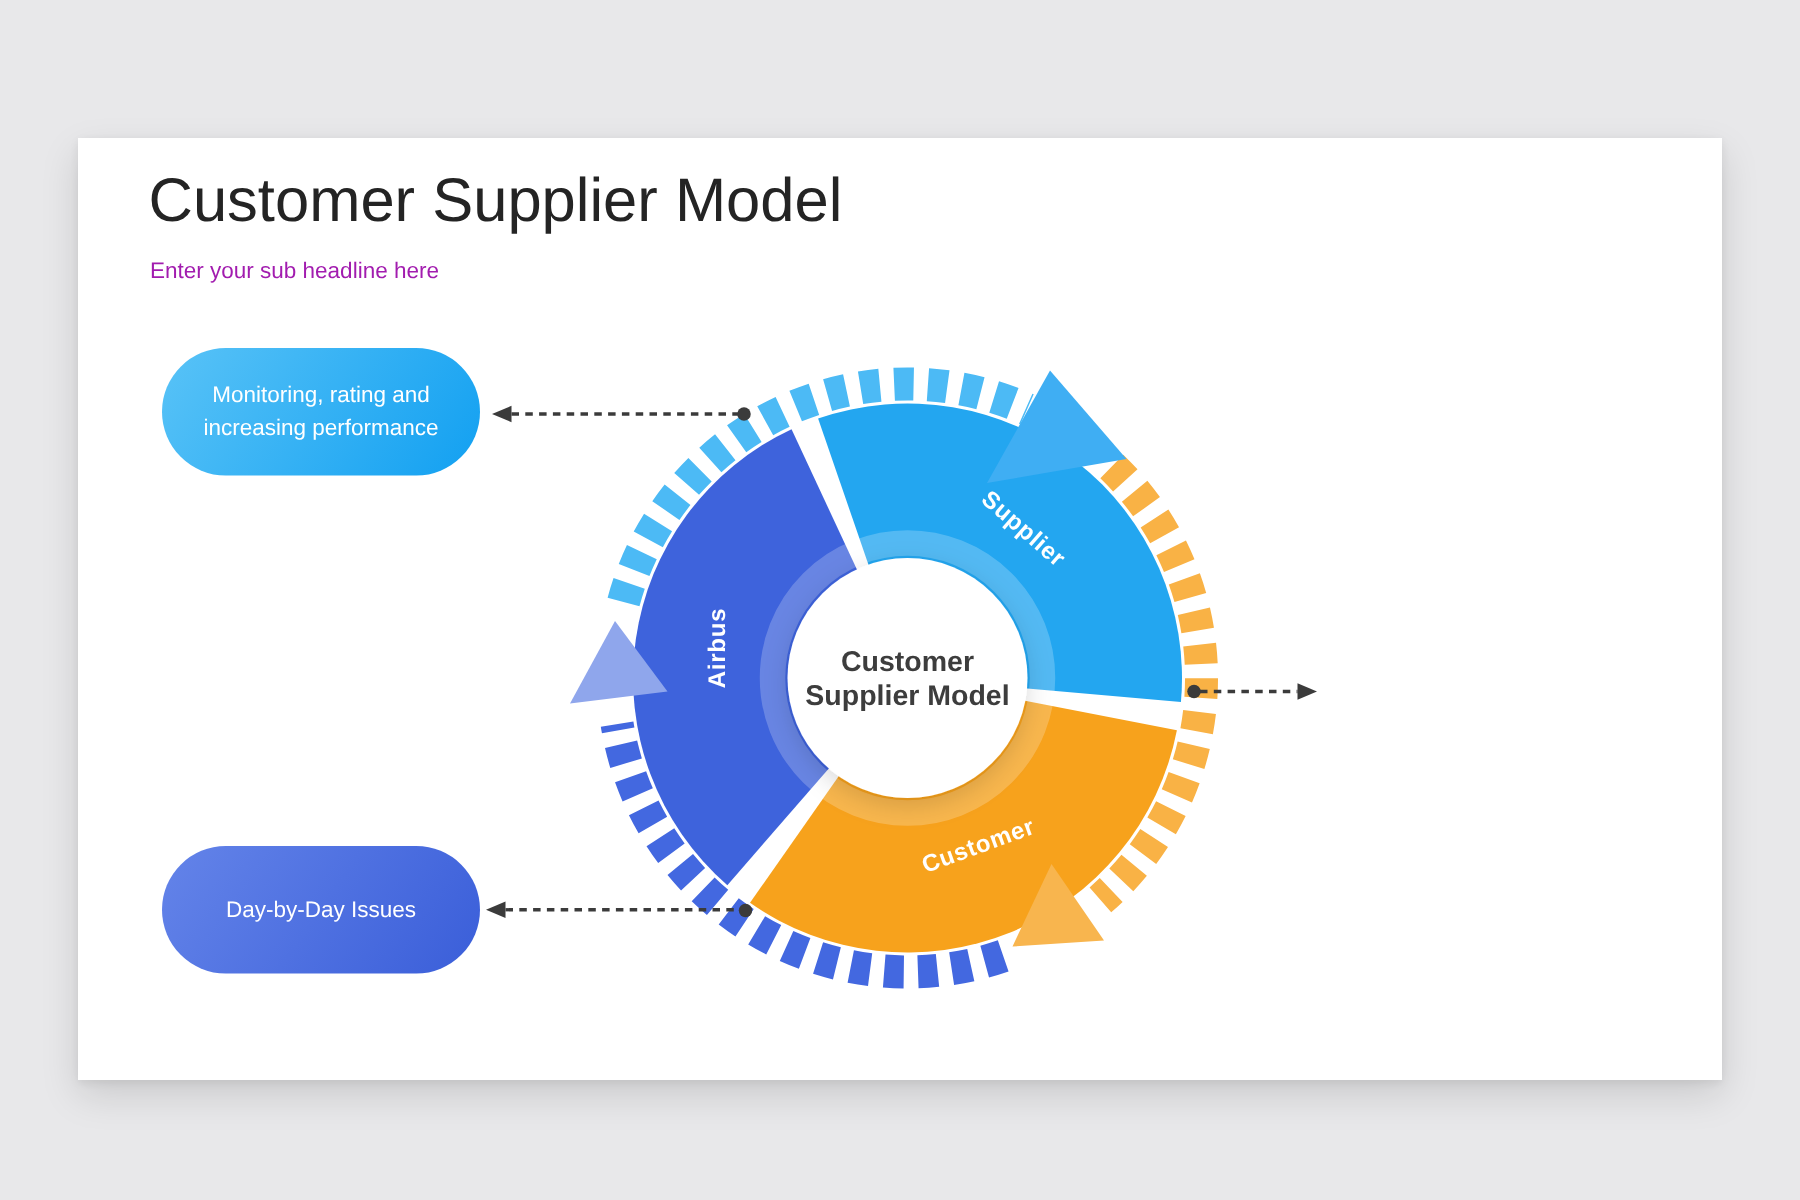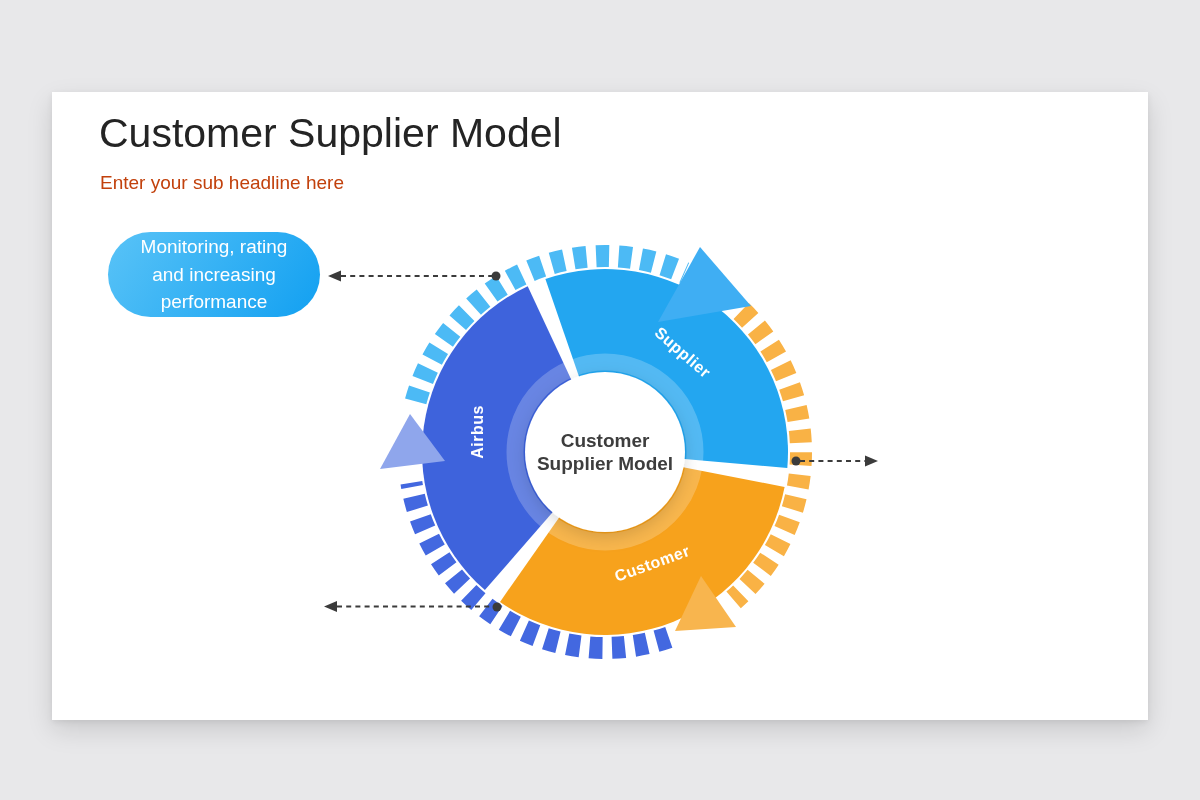--- a/index.html
+++ b/index.html
@@ -22,39 +22,39 @@
     position: absolute;
     left: 47px; top: 18px;
     font-size: 41px;
     font-weight: 500;
     color: #242424;
     letter-spacing: 0px;
   }
   .slide-subtitle {
     position: absolute;
     left: 48px; top: 80px;
-    font-size: 19px;
-    color: #c2410c;
+    font-size: 15px;
+    color: #a21caf;
   }
   .diagram-svg {
     position: absolute;
     left: 0; top: 0;
     width: 1200px; height: 800px;
     pointer-events: none;
   }
   .pill {
     position: absolute;
     width: 212px; height: 85px;
     border-radius: 43px;
     display: flex;
     align-items: center;
     justify-content: center;
     text-align: center;
     color: #ffffff;
-    font-size: 19px;
+    font-size: 15px;
     line-height: 1.45;
     padding: 0 26px;
   }
   .pill-monitoring {
     left: 108px; top: 232px;
     background: linear-gradient(125deg, #59C3F7 0%, #12A0F1 100%);
   }
   .pill-support {
     left: 883px; top: 418px;
     background: linear-gradient(225deg, #FCBE58 0%, #F79D19 100%);
@@ -131,14 +131,17 @@
     <g>
       <circle cx="497" cy="607" r="4.5" fill="#3b3b3b"></circle>
       <line x1="337" y1="606.5" x2="493" y2="606.5" stroke="#3b3b3b" stroke-width="2.2" stroke-dasharray="5 4.2"></line>
       <polygon points="324,606.5 337,601 337,612" fill="#3b3b3b"></polygon>
     </g>
   </svg>
 
   <div class="pill pill-monitoring">
     <span>Monitoring, rating and increasing performance</span>
   </div>
+  <div class="pill pill-issues">
+    <span>Day-by-Day Issues</span>
+  </div>
 
 </div>
 
 </body></html>

